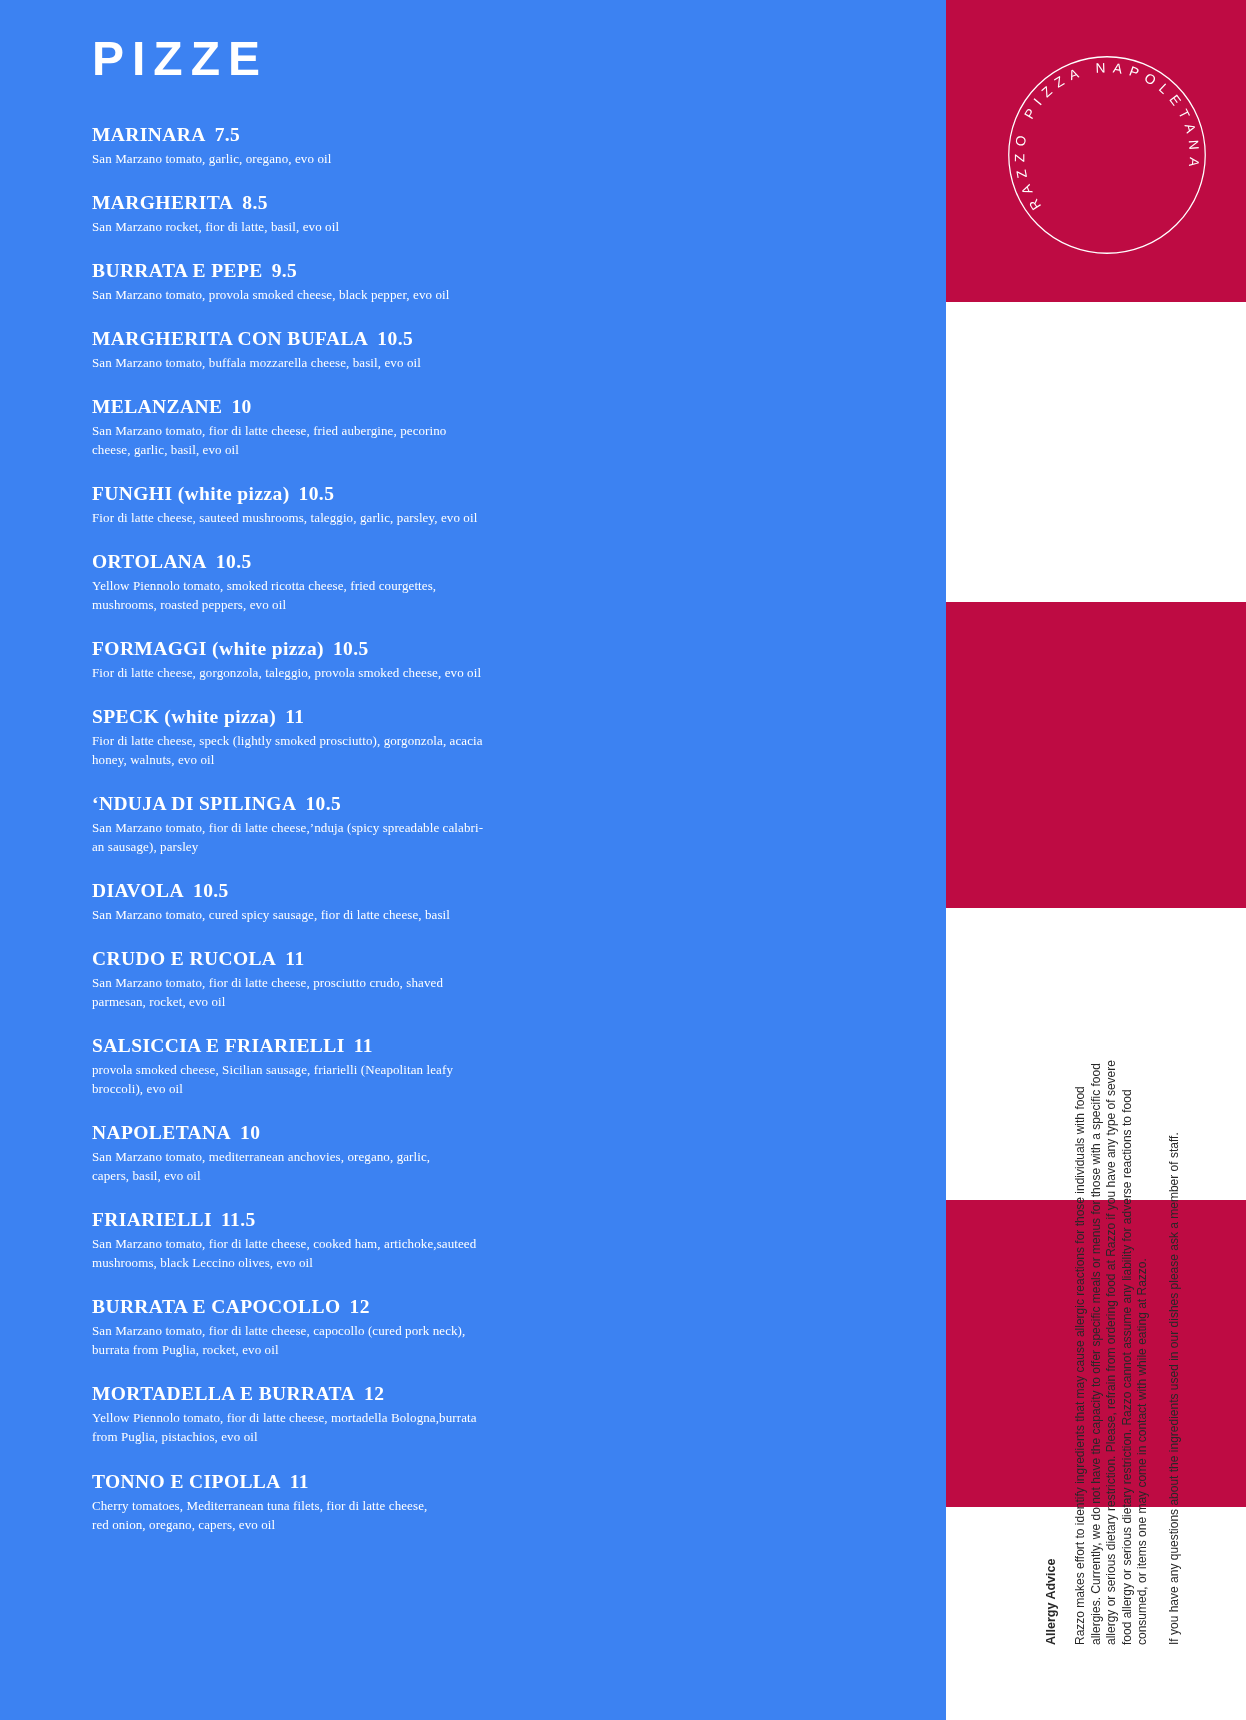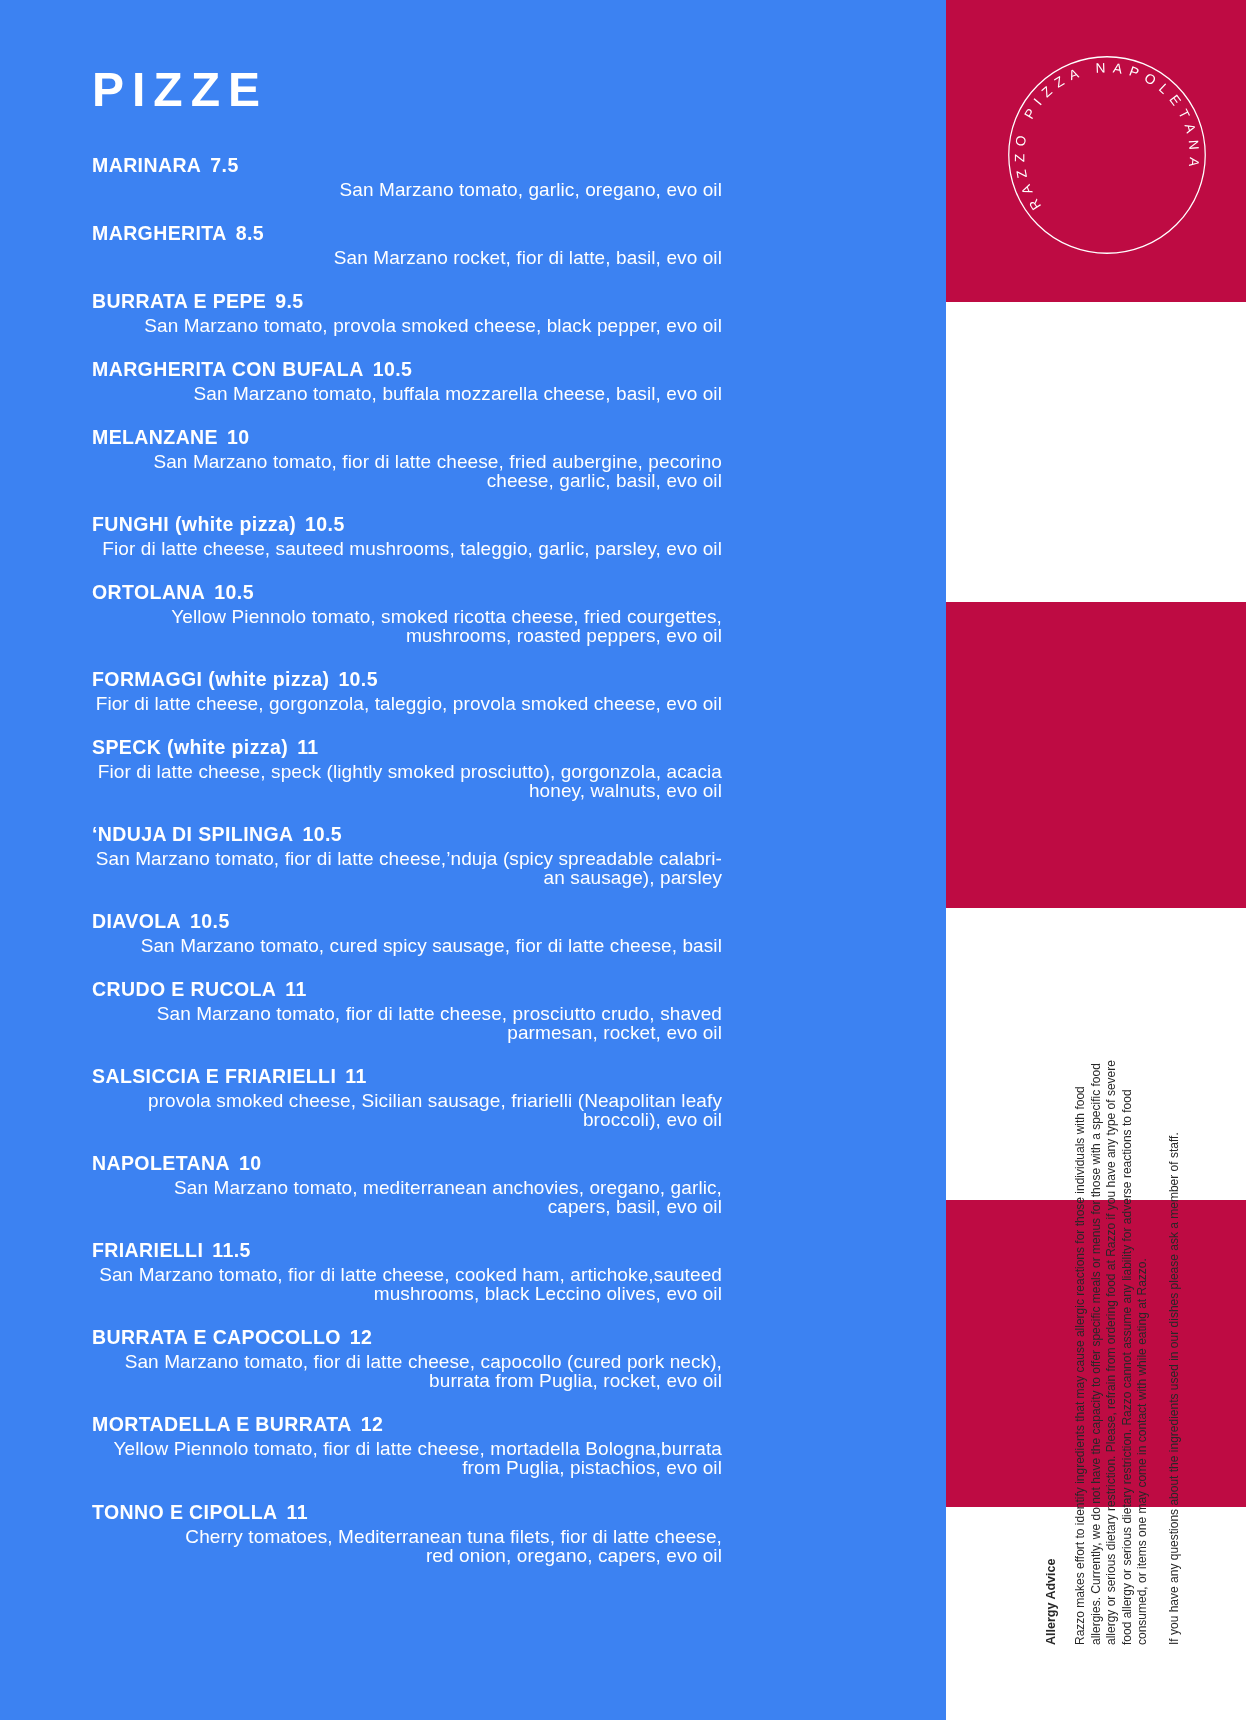--- a/index.html
+++ b/index.html
@@ -9,38 +9,37 @@
     --ink:#282828;
   }
   *{margin:0;padding:0;box-sizing:border-box;}
   html,body{width:1246px;height:1720px;}
   body{font-family:"Liberation Sans", sans-serif;overflow:hidden;}
   .page{position:relative;width:1246px;height:1720px;background:var(--blue);}
 
   
   .menu-panel{
     position:absolute;left:0;top:0;width:782px;height:1720px;
-    padding:64px 60px 0 92px;color:var(--white);
+    padding:33px 60px 0 92px;color:var(--white);
   }
   .page-title{
     font-size:48px;font-weight:bold;letter-spacing:8px;
     line-height:52px;margin-bottom:40px;color:var(--white);
   }
   .items{font-size:19px;}
-  .item{margin-bottom:25px;}
+  .item{margin-bottom:25px;font-family:Liberation Serif, serif;}
   .item.gap-before-sm{}
   .item.gap-before-lg{margin-top:26px;}
   .item-head{
     font-weight:bold;font-size:19.5px;line-height:19px;letter-spacing:0.4px;
   }
   .item-head .price{margin-left:9px;}
   .item-desc{
-    white-space:pre;font-size:19px;line-height:19px;margin-top:5px;
+    white-space:pre;font-size:13px;line-height:19px;margin-top:5px;
     letter-spacing:0.1px;
-    text-align:right;
   }
 
   
   .sidebar{
     position:absolute;left:946px;top:0;width:300px;height:1720px;
     background:var(--white);
   }
   .stripe{position:absolute;left:0;width:300px;background:var(--red);}
   .stripe-1{top:0;height:302px;}
   .stripe-2{top:602px;height:306px;}

